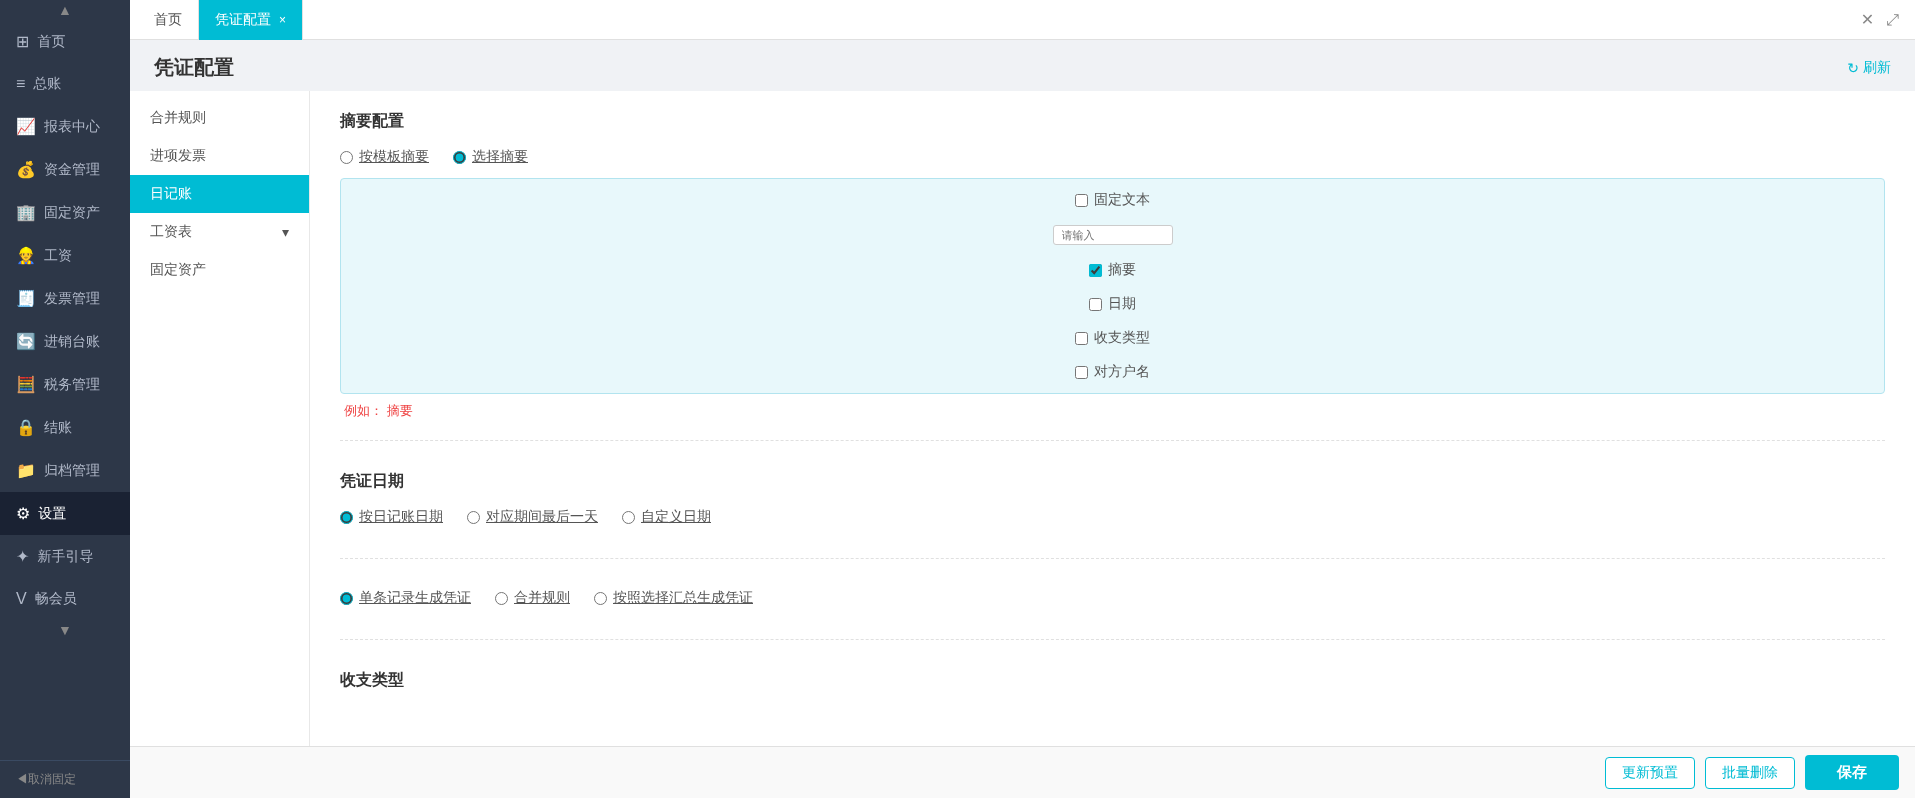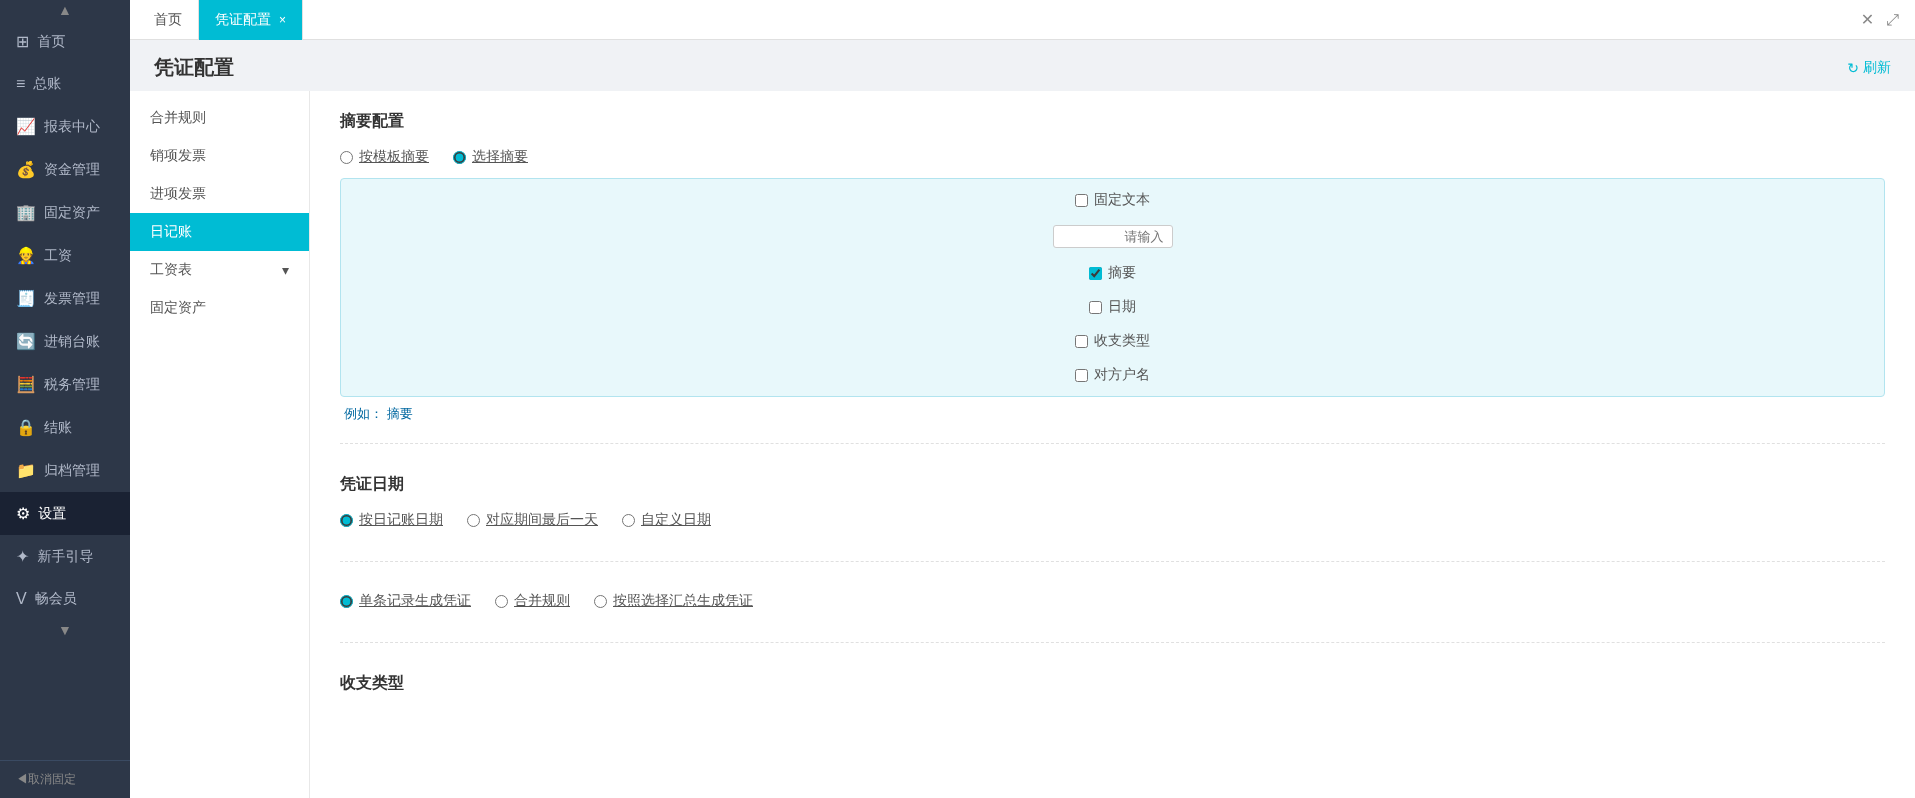--- a/index.html
+++ b/index.html
@@ -187,27 +187,26 @@
       align-items: center;
       gap: 6px;
       cursor: pointer;
       color: #555;
     }
     .checkbox-label input[type=checkbox] { accent-color: #00bcd4; cursor: pointer; }
     .text-input {
       border: 1px solid #ccc;
       border-radius: 3px;
       padding: 3px 8px;
-      font-size: 13px;
+      font-size: 11px;
       color: #999;
       width: 120px;
-      text-align: right;
     }
     .example-text {
-      color: #0369a1;
+      color: #ef4444;
       font-size: 13px;
       margin-top: 8px;
       padding-left: 4px;
     }
 
     
     .bottom-toolbar {
       display: flex;
       align-items: center;
       justify-content: flex-end;
@@ -343,23 +342,20 @@
     </div>
   </div>
 
   <div class="content-area">
 
     <div class="left-nav">
       <div class="left-nav-item">
         <span>合并规则</span>
       </div>
       <div class="left-nav-item">
-        <span>销项发票</span>
-      </div>
-      <div class="left-nav-item">
         <span>进项发票</span>
       </div>
       <div class="left-nav-item active">
         <span>日记账</span>
       </div>
       <div class="left-nav-item">
         <span>工资表</span>
         <span>▾</span>
       </div>
       <div class="left-nav-item">
@@ -445,13 +441,18 @@
         </div>
       </div>
 
       <div class="section" style="border-bottom:none;">
         <div class="section-title">收支类型</div>
       </div>
 
     </div>
   </div>
 
+  <div class="bottom-toolbar">
+    <button class="btn-update">更新预置</button>
+    <button class="btn-delete">批量删除</button>
+    <button class="btn-save">保存</button>
+  </div>
 </div>
 
 </body></html>

